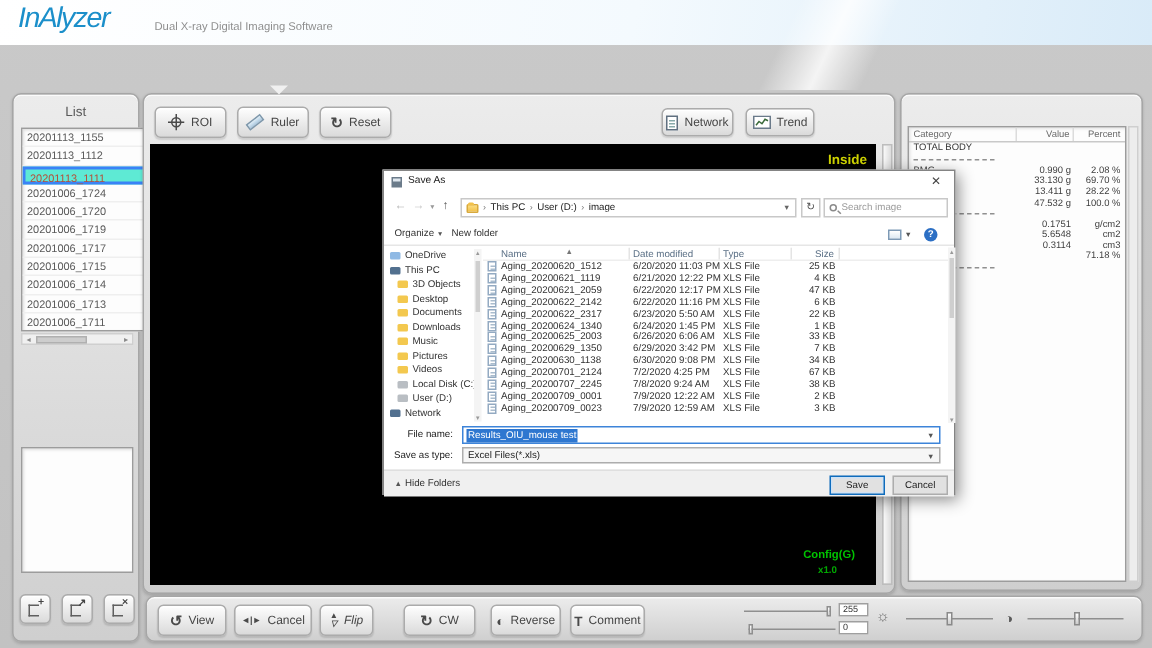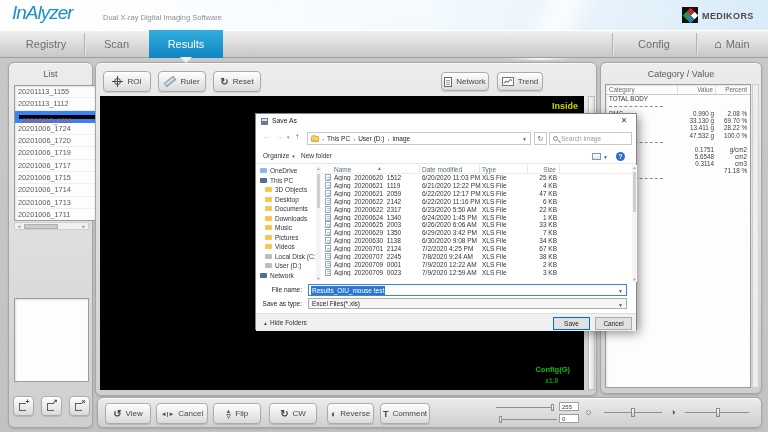--- a/index.html
+++ b/index.html
@@ -38,21 +38,21 @@
     background:linear-gradient(#fefefe,#dadada); border:1px solid #ababab; border-radius:4px;
     font-size:8px; color:#454545; box-shadow:0 1px 1px rgba(0,0,0,.12), inset 0 1px 0 #fff; cursor:default; }
   .white-box { background:#fdfdfd; border:1px solid #9c9c9c; box-shadow:inset 1px 1px 2px rgba(0,0,0,.12); }
 
   
   .left-panel { left:8px; top:62px; width:85px; height:366px; }
   .left-title { position:absolute; left:0; top:6px; width:100%; text-align:center; font-size:9px; color:#5a5a5a; }
   .listbox { position:absolute; left:5px; top:22px; width:97px; height:136px; overflow:hidden; }
   .list-item { height:12.3px; line-height:12.3px; padding-left:3px; font-size:7.3px; color:#5a5a5a;
     border-bottom:1px solid #efefef; white-space:nowrap; }
-  .list-item.selected { color:#b4503a; background:#000000; border:4px solid #3b82f6; height:12.3px; }
+  .list-item.selected { color:#b4503a; background:#5eead4; border:2px solid #3b82f6; height:12.3px; }
   .vscroll { position:absolute; right:0; top:0; width:7px; height:100%; background:#f0f0f0; border-left:1px solid #cfcfcf; }
   .vscroll .arr { position:absolute; left:0; width:7px; height:7px; font-size:4.5px; color:#8a8a8a; text-align:center; line-height:7px; }
   .vscroll .thumb { position:absolute; left:1px; top:8px; width:5px; height:26px; background:#cdcdcd; border:1px solid #b0b0b0; }
   .hscroll { position:absolute; left:5px; top:159px; width:75px; height:8px; background:#f0f0f0; border:1px solid #cfcfcf; }
   .hscroll .arr { position:absolute; top:0; width:8px; height:7px; font-size:4.5px; color:#8a8a8a; text-align:center; line-height:7px; }
   .hscroll .thumb { position:absolute; left:9px; top:1px; width:34px; height:5px; background:#cdcdcd; border:1px solid #b0b0b0; }
   .patient-box { position:absolute; left:5px; top:174px; width:75px; height:54px; padding:3px 3px; }
   .patient-line { font-size:7.3px; color:#4e4e4e; line-height:9px; white-space:nowrap; }
   .empty-box { position:absolute; left:5px; top:235px; width:75px; height:84px; }
   .lp-buttons { position:absolute; left:4px; top:333px; width:78px; height:22px; display:flex; gap:7px; }
@@ -180,41 +180,22 @@
 </style>
 </head>
 <body>
 
 <div id="app">
 
   <div class="header">
     <div class="streak"></div>
     <div class="logo">InAlyzer</div>
     <div class="tagline">Dual X-ray Digital Imaging Software</div>
-    <div class="brand">
-      <div class="brand-mark">
-        <div class="brand-diamond"></div>
-      </div>
-      <div class="brand-text">MEDIKORS</div>
-    </div>
   </div>
 
-  <div class="tabbar">
-    <div class="tab" style="left:8px;width:76px;">Registry</div>
-    <div class="tab-sep" style="left:84px;"></div>
-    <div class="tab" style="left:85px;width:63px;">Scan</div>
-    <div class="tab active" style="left:149px;width:74px;">Results</div>
-    <div class="tab-sep" style="left:612px;"></div>
-    <div class="tab" style="left:613px;width:82px;">Config</div>
-    <div class="tab-sep" style="left:696px;"></div>
-    <div class="tab" style="left:697px;width:70px;">
-      <span class="home-glyph">⌂</span>
-      <span>Main</span>
-    </div>
-  </div>
   <div class="tab-notch"></div>
 
   <div class="panel left-panel">
     <div class="left-title">List</div>
     <div class="listbox white-box">
       <div id="scan-list-items">
           <div class="list-item">20201113_1155</div>
           <div class="list-item">20201113_1112</div>
           <div class="list-item selected">20201113_1111</div>
           <div class="list-item">20201006_1724</div>
@@ -294,21 +275,20 @@
     </div>
     <div class="viewer-black">
       <div class="inside-label">Inside</div>
       <div class="subject-label">Config(G)</div>
       <div class="zoomlvl-label">x1.0</div>
     </div>
     <div class="viewer-vscroll"></div>
   </div>
 
   <div class="panel right-panel">
-    <div class="rp-title">Category / Value</div>
     <div class="rp-table">
       <div class="rp-head">
         <span class="rp-col-cat">Category</span>
         <span class="rp-col-val">Value</span>
         <span class="rp-col-pct">Percent</span>
       </div>
       <div id="rp-rows">
           <div class="rp-section">TOTAL BODY</div>
           <div class="rp-sep"></div>
           <div class="rp-row">
@@ -360,21 +340,21 @@
 
   <div class="panel bottom-toolbar">
     <div class="btn bt-btn" style="left:7px;width:46px;">
       <span class="glyph-ico" style="font-size:10px;">↺</span>
       <span>View</span>
     </div>
     <div class="btn bt-btn" style="left:58px;width:52px;">
       <span class="glyph-ico" style="font-size:6px;">◄|►</span>
       <span>Cancel</span>
     </div>
-    <div class="btn bt-btn" style="left:115px;width:48px;">
+    <div class="btn bt-btn" style="left:115px;width:36px;font-style:italic;">
       <span class="glyph-ico" style="font-size:5.5px;line-height:5px;text-align:center;">▲<br>▽</span>
       <span>Flip</span>
     </div>
     <div class="btn bt-btn" style="left:171px;width:48px;">
       <span class="glyph-ico" style="font-size:10px;">↻</span>
       <span>CW</span>
     </div>
     <div class="btn bt-btn" style="left:229px;width:47px;">
       <span class="glyph-ico" style="font-size:9px;">◐</span>
       <span>Reverse</span>

